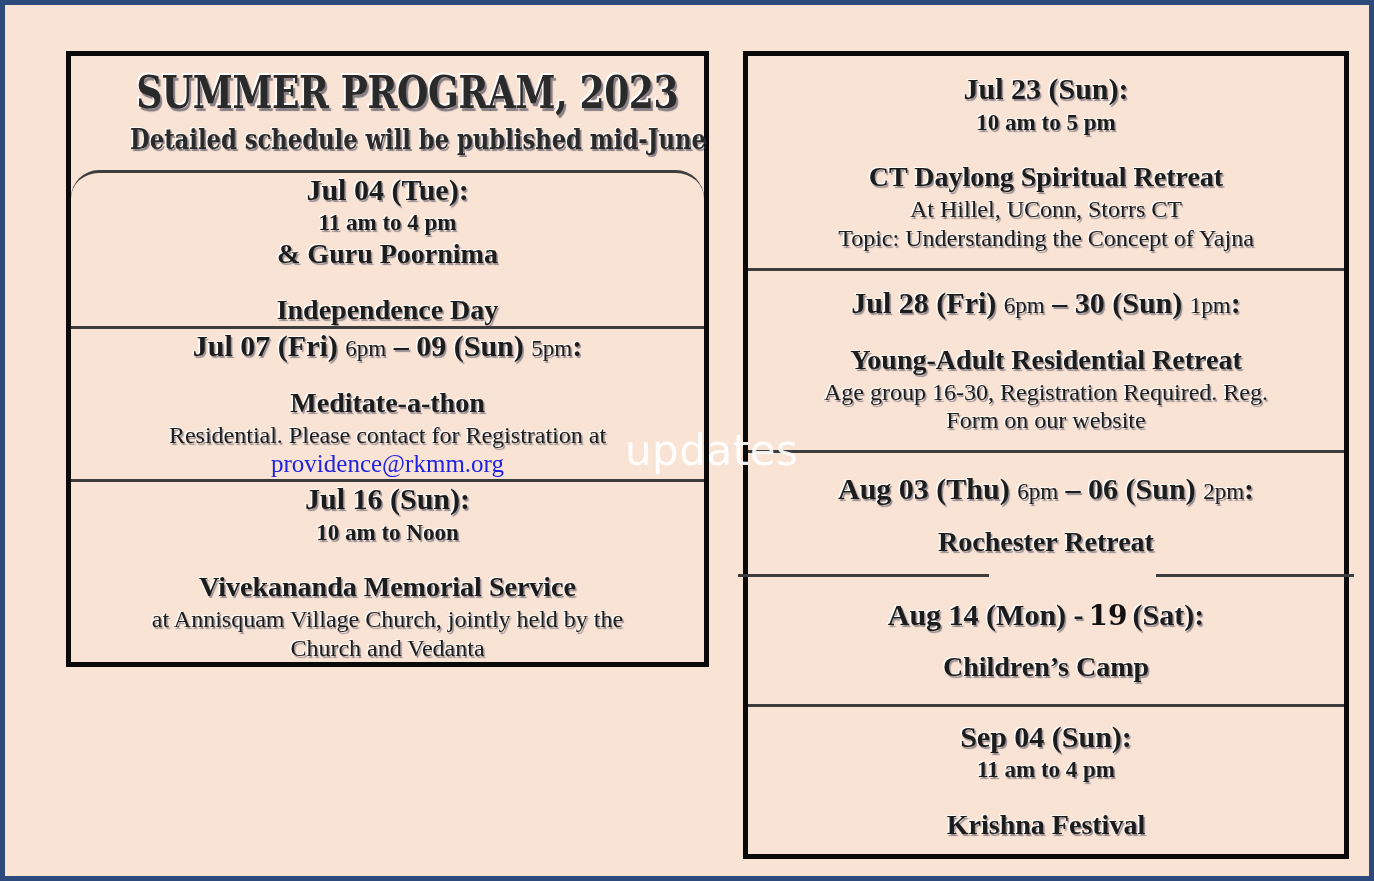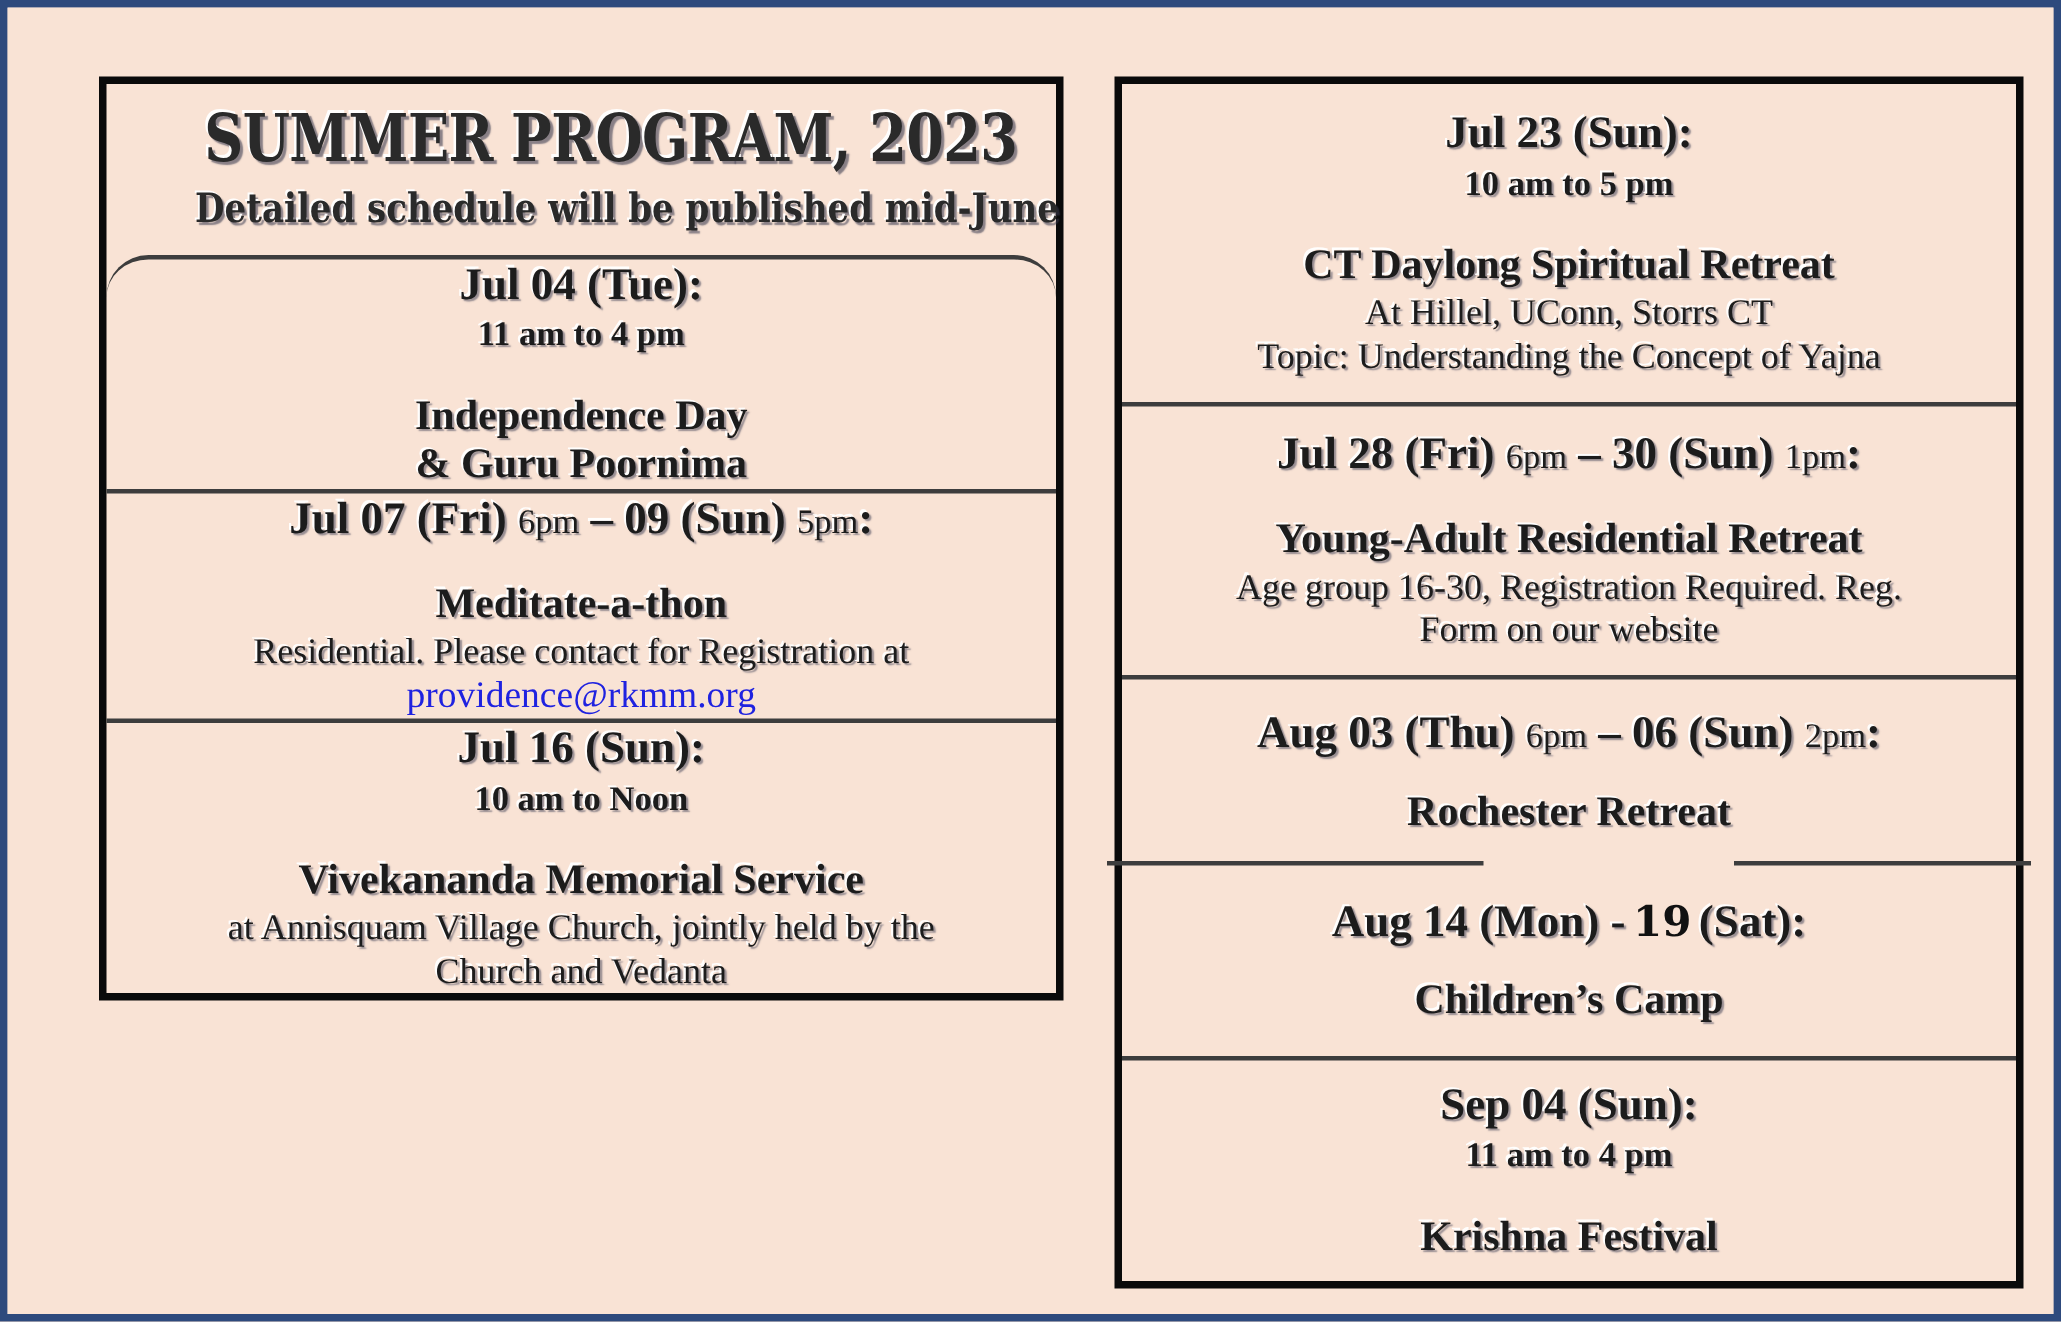--- a/index.html
+++ b/index.html
@@ -167,22 +167,22 @@
   <div class="schedule-table" id="table-left">
 
     <div class="row" style="height:186px;">
       <div class="title">SUMMER PROGRAM, 2023</div>
       <div class="subtitle">Detailed schedule will be published mid-June</div>
     </div>
 
     <div class="row" style="height:205px;border-radius:28px;">
       <div class="date-line emb">Jul 04 (Tue):</div>
       <div class="time-line emb">11 am to 4 pm</div>
+      <div class="event-title emb" style="margin-top:0;">&amp; Guru Poornima</div>
       <div class="event-title emb">Independence Day</div>
-      <div class="event-title emb" style="margin-top:0;">&amp; Guru Poornima</div>
     </div>
 
     <div class="row" style="height:194px;">
       <div class="date-line emb"><span>Jul 07 (Fri)</span> <span class="soft">6pm</span> <span>–</span> <span>09 (Sun)</span> <span class="soft">5pm</span><span>:</span></div>
       <div class="event-title emb">Meditate-a-thon</div>
       <div class="event-note emb">Residential. Please contact for Registration at</div>
       <div class="email-link">providence@rkmm.org</div>
     </div>
 
     <div class="row" style="flex:1;">
@@ -223,14 +223,15 @@
     </div>
 
     <div class="row" style="flex:1;">
       <div class="date-line emb">Sep 04 (Sun):</div>
       <div class="time-line emb">11 am to 4 pm</div>
       <div class="event-title emb">Krishna Festival</div>
     </div>
 
   </div>
 
+  <div class="watermark">updates</div>
 
 </div>
 
 </body></html>

